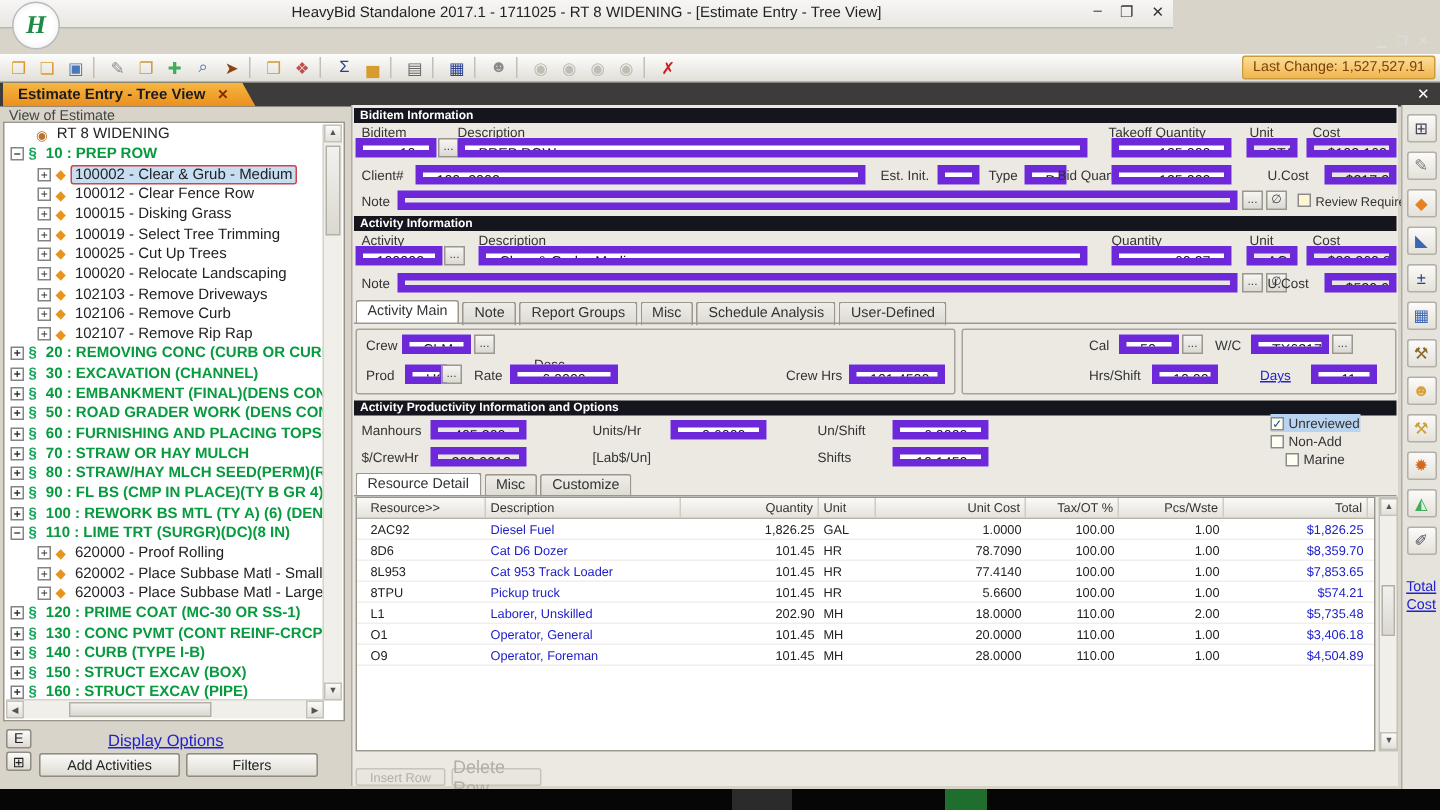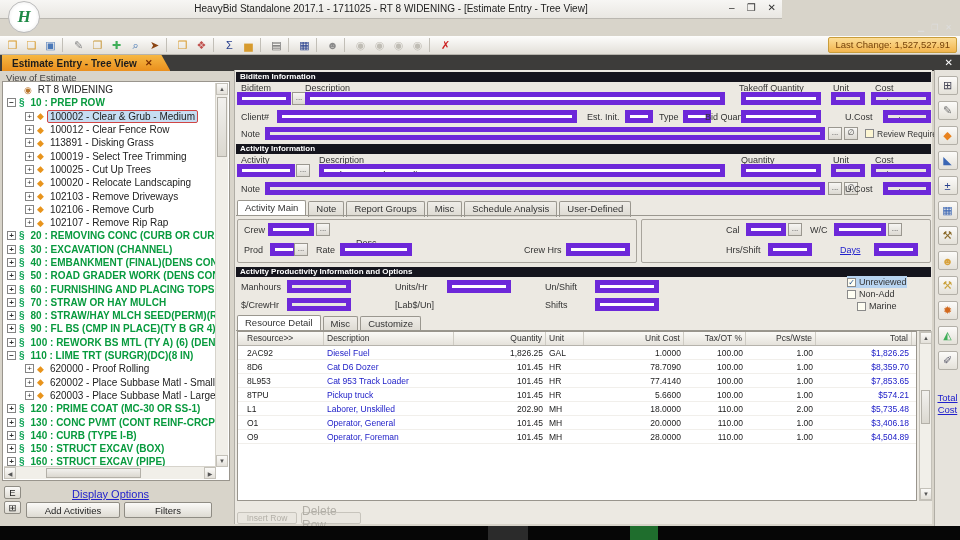--- a/index.html
+++ b/index.html
@@ -75,21 +75,21 @@
   .gc{padding:0 3px;box-sizing:border-box;white-space:nowrap;overflow:hidden;flex:none;}
   .chipc{width:6px;flex:none;display:flex;align-items:center;}
   .chip{width:4px;height:10px;}
   .c0{width:80px;} .c1{width:130px;} .c2{width:92px;text-align:right;} .c3{width:38px;}
   .c4{width:100px;text-align:right;} .c5{width:62px;text-align:right;} .c6{width:70px;text-align:right;} .c7{width:96px;text-align:right;}
   .blue{color:#2020c8;}
   .gvscroll{position:absolute;left:684px;top:261px;width:13px;height:170px;background:#f1efe9;border:1px solid #c4c1b9;box-sizing:border-box;}
   
   .rstrip{position:absolute;left:934px;top:70px;width:26px;height:456px;background:#e6e3dc;border-left:1px solid #b0ada5;box-sizing:border-box;display:flex;flex-direction:column;align-items:center;padding-top:6px;}
   .ricon{width:20px;height:19px;margin-bottom:6px;flex:none;background:linear-gradient(#fcfbf9,#e4e1d9);border:1px solid #b2afa7;border-radius:2px;display:flex;align-items:center;justify-content:center;font-size:11px;box-sizing:border-box;}
-  .total-link{margin-top:16px;text-align:center;line-height:1.25;font-size:9.5px;color:#2020cc;text-decoration:underline;}
+  .total-link{margin-top:10px;text-align:center;line-height:1.25;font-size:9.5px;color:#2020cc;text-decoration:underline;}
   
   .bottombar{position:absolute;left:0;top:526px;width:960px;height:14px;background:#060606;}
   .bseg1{position:absolute;left:488px;top:0;width:40px;height:14px;background:#2b2b2b;}
   .bseg2{position:absolute;left:630px;top:0;width:28px;height:14px;background:#1f6e2d;}
 </style>
 </head>
 <body>
 
 <div class="screen">
 
@@ -173,21 +173,21 @@
 
         <div class="trow" data-type="item" data-exp="+" data-sel="n">
           <span class="expander">+</span>
           <span class="node-icon">◆</span>
           <span class="tlabel">100012 - Clear Fence Row</span>
         </div>
 
         <div class="trow" data-type="item" data-exp="+" data-sel="n">
           <span class="expander">+</span>
           <span class="node-icon">◆</span>
-          <span class="tlabel">113891 - Disking Grass</span>
+          <span class="tlabel">100015 - Disking Grass</span>
         </div>
 
         <div class="trow" data-type="item" data-exp="+" data-sel="n">
           <span class="expander">+</span>
           <span class="node-icon">◆</span>
           <span class="tlabel">100019 - Select Tree Trimming</span>
         </div>
 
         <div class="trow" data-type="item" data-exp="+" data-sel="n">
           <span class="expander">+</span>

